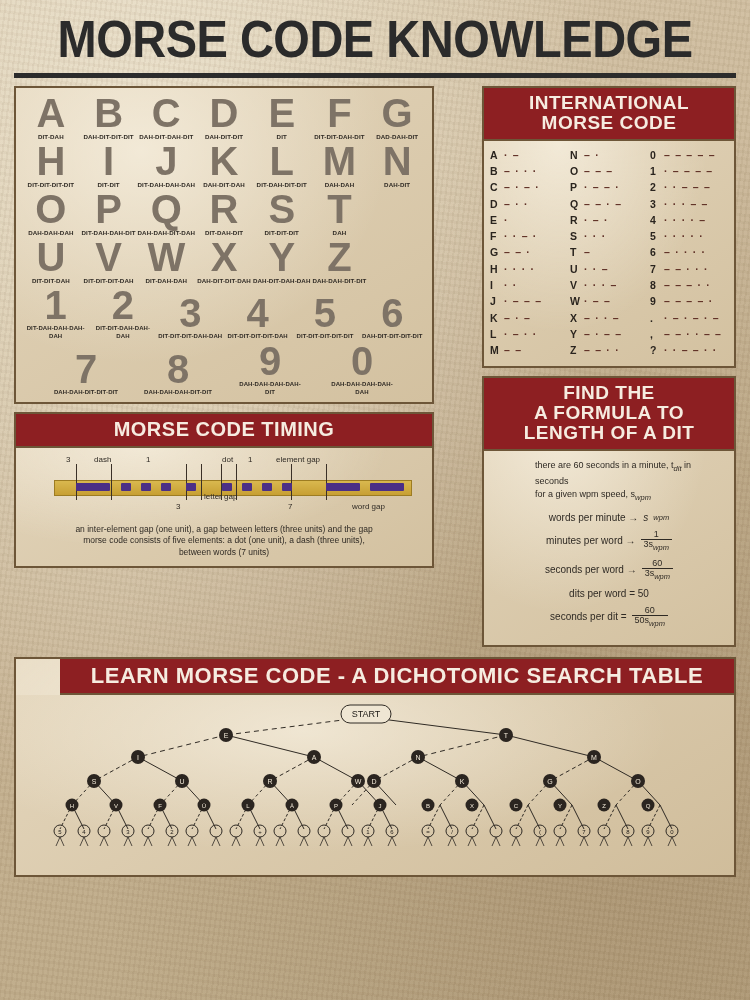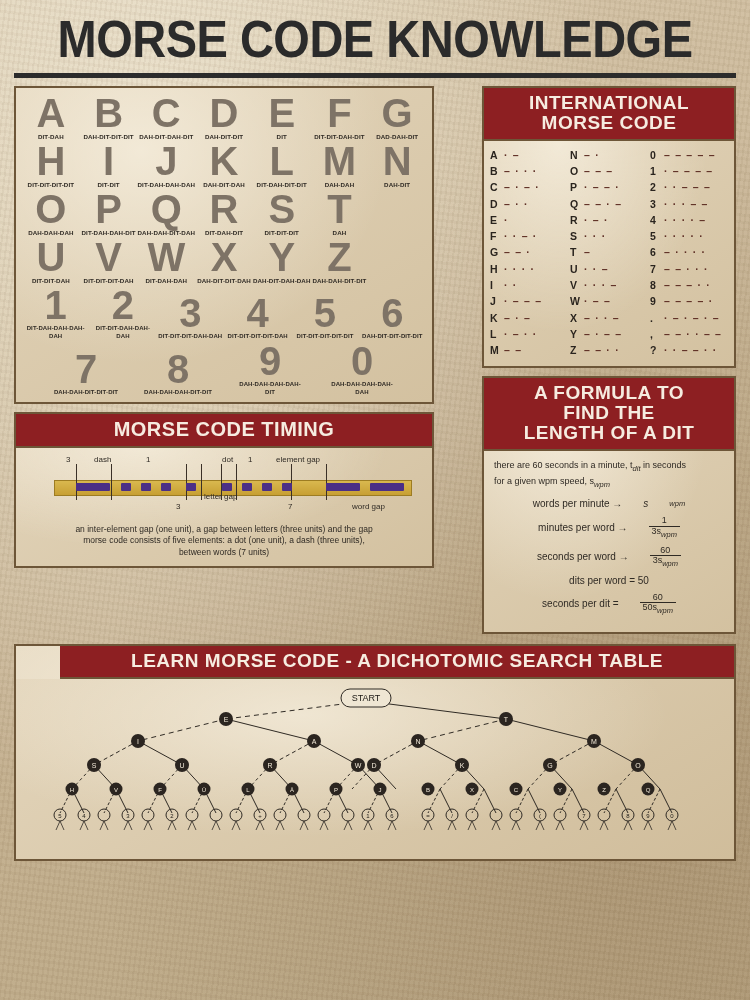--- a/index.html
+++ b/index.html
@@ -109,22 +109,22 @@
 
   
   .imc-body{padding:6px 6px 8px 6px;display:flex;gap:2px;}
   .imc-col{flex:1;}
   .imc-row{display:flex;align-items:baseline;font-size:10.5px;color:#2a241e;line-height:1.55;}
   .imc-letter{width:14px;font-weight:bold;}
   .imc-code{letter-spacing:1.2px;font-weight:bold;color:#5e2f25;}
 
   
   .formula-body{padding:8px 10px 10px 10px;}
-  .f-intro{font-size:9px;color:#2f2a24;line-height:1.45;margin-bottom:8px;}
-  .f-line{display:flex;justify-content:center;align-items:center;gap:21px;font-size:10px;color:#2f2a24;margin:7px 0;}
+  .f-intro{font-size:9px;color:#2f2a24;line-height:1.45;margin-bottom:8px;margin-left:41px;}
+  .f-line{display:flex;justify-content:center;align-items:center;gap:5px;font-size:10px;color:#2f2a24;margin:7px 0;}
   .frac{display:inline-flex;flex-direction:column;align-items:center;line-height:1.05;}
   .frac .num{font-size:9px;padding:0 3px;}
   .frac .den{font-size:9px;border-top:1px solid #2f2a24;padding:0 3px;}
   .sub{font-size:7.5px;vertical-align:sub;}
   .ital{font-style:italic;}
 
   
   .tree-panel{border:2px solid #6d5638;}
   .tree-body{position:relative;height:180px;background:
       radial-gradient(ellipse at 40% 20%, rgba(255,250,238,0.55), rgba(255,250,238,0) 60%),
@@ -427,22 +427,22 @@
                   <span class="imc-letter">?</span>
                   <span class="imc-code">· · – – · ·</span>
                 </div>
           </div>
 
         </div>
       </div>
 
       <div class="panel">
         <div class="bar small">
+          <div>FIND THE</div>
           <div>A FORMULA TO</div>
-          <div>FIND THE</div>
           <div>LENGTH OF A DIT</div>
         </div>
         <div class="formula-body">
           <div class="f-intro">
             <span>there are 60 seconds in a minute, t</span><span class="sub ital">dit</span><span> in seconds</span><br>
             <span>for a given wpm speed, s</span><span class="sub ital">wpm</span>
           </div>
 
           <div class="f-line">
             <span>words per minute →</span>
@@ -477,21 +477,21 @@
               <span class="den"><span>50s</span><span class="sub ital">wpm</span></span>
             </span>
           </div>
         </div>
       </div>
 
     </div>
   </div>
 
   <div class="panel tree-panel" style="margin-top:2px;">
-    <div class="bar" style="font-size:19px;margin-left:44px;">LEARN MORSE CODE -  A DICHOTOMIC SEARCH TABLE</div>
+    <div class="bar" style="font-size:22px;margin-left:44px;">LEARN MORSE CODE -  A DICHOTOMIC SEARCH TABLE</div>
     <div class="tree-body">
       <svg viewBox="0 0 700 180" width="700" height="180" preserveAspectRatio="none">
         <g stroke="#2f2a24" fill="none" stroke-width="1">
           <path d="M350 22 L210 40" stroke-dasharray="5 4"></path>
           <path d="M350 22 L490 40"></path>
           <path d="M210 40 L122 62" stroke-dasharray="5 4"></path>
           <path d="M210 40 L298 62"></path>
           <path d="M490 40 L402 62" stroke-dasharray="5 4"></path>
           <path d="M490 40 L578 62"></path>
           <path d="M122 62 L78 86" stroke-dasharray="4 3"></path>

